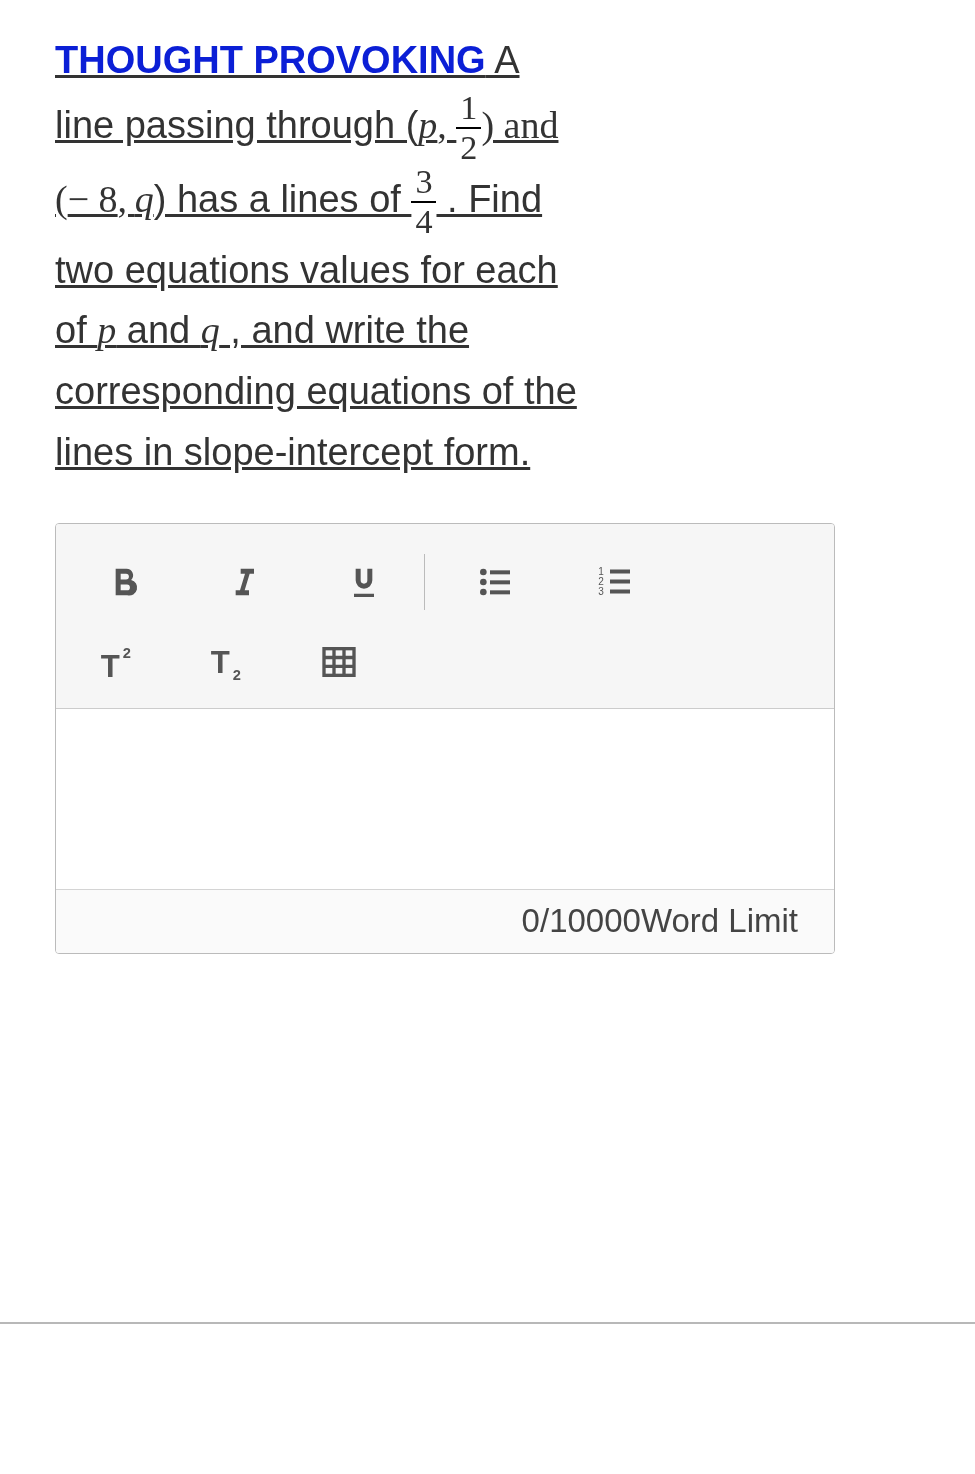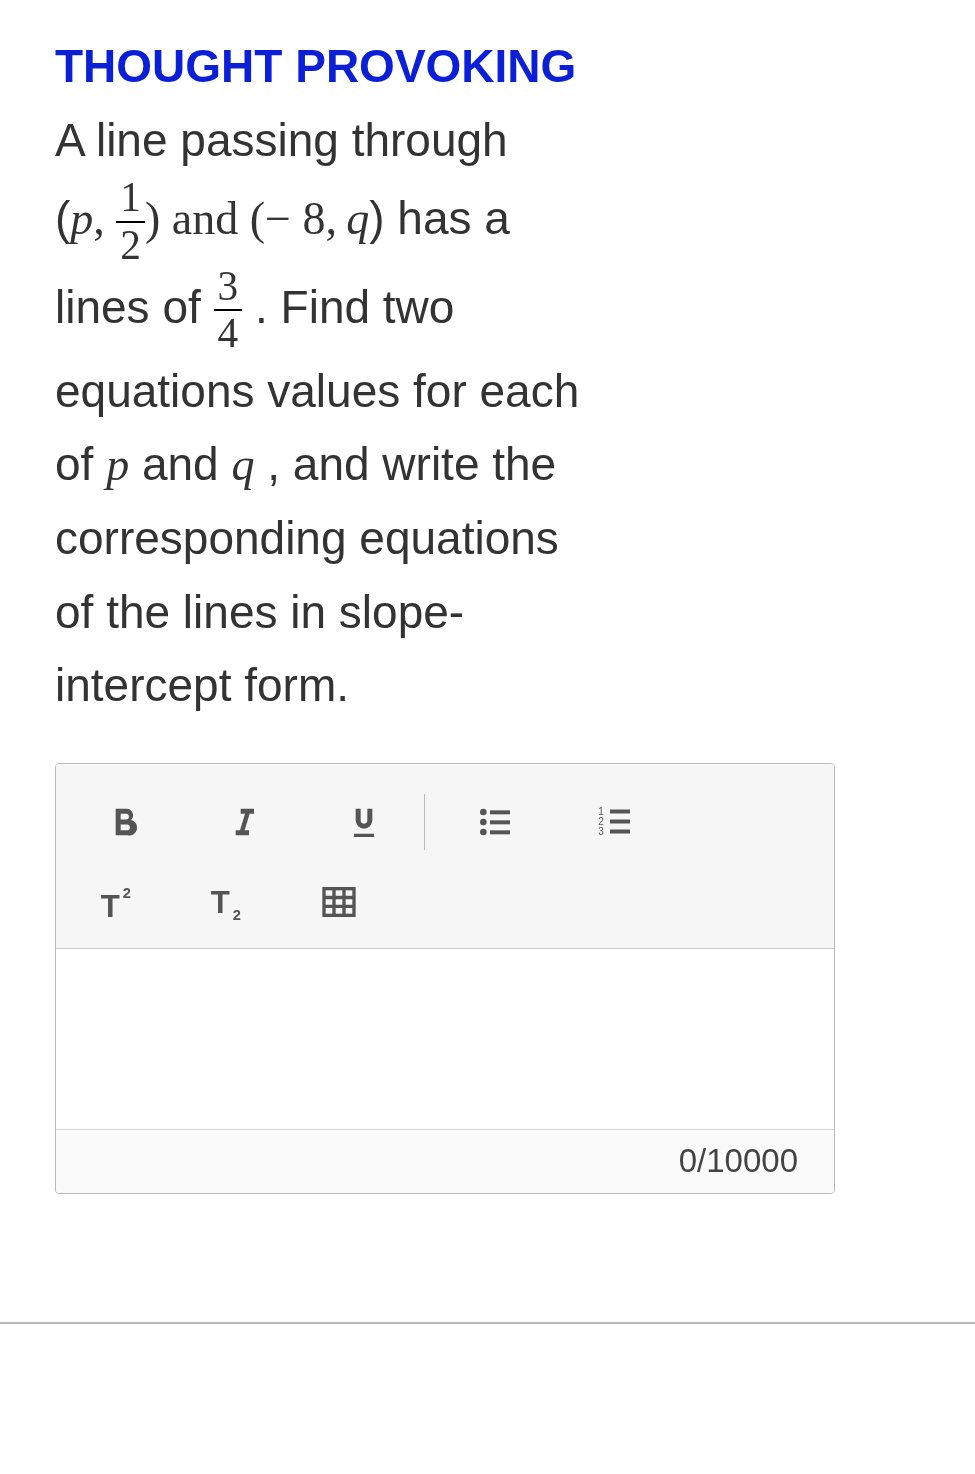--- a/index.html
+++ b/index.html
@@ -7,24 +7,25 @@
     width: 975px;
     height: 1474px;
     font-family: Arial, Helvetica, sans-serif;
     color: #333;
     background: #fff;
     padding: 30px 55px 0 55px;
     position: relative;
   }
   .question {
     width: 525px;
-    font-size: 46px;
+    font-size: 38px;
     line-height: 1.6;
     color: #333;
     font-family: Arial, Helvetica, sans-serif;
+    text-decoration: underline;
   }
   .qhead {
     font-weight: 700;
     color: #0b1fd6;
   }
   .mi { font-family: Georgia, 'Times New Roman', serif; font-style: italic; }
   .mn { font-family: Georgia, 'Times New Roman', serif; }
   .frac {
     display: inline-flex;
     flex-direction: column;
@@ -176,16 +177,17 @@
     </div>
 
   </div>
 
   <div class="content-area" contenteditable="true" style=""></div>
 
   <div class="footer">
     <span>0</span>
       <span> / </span>
       <span>10000</span>
+      <span> Word Limit</span>
   </div>
 </div>
 
 <div class="bottom-rule"></div>
 
 </body></html>

